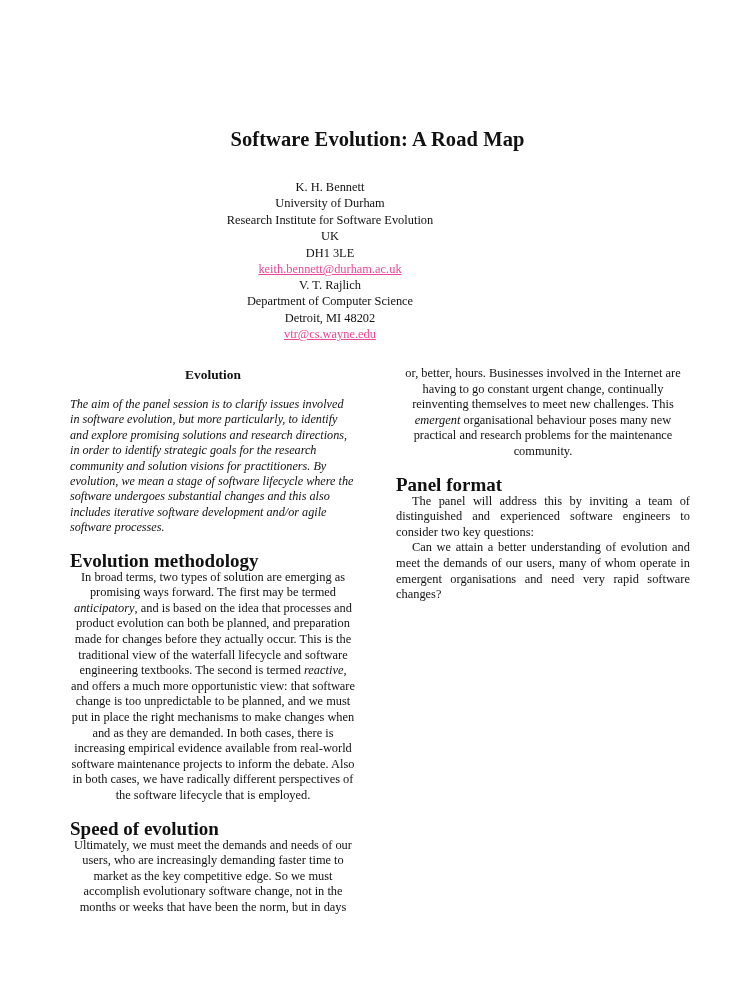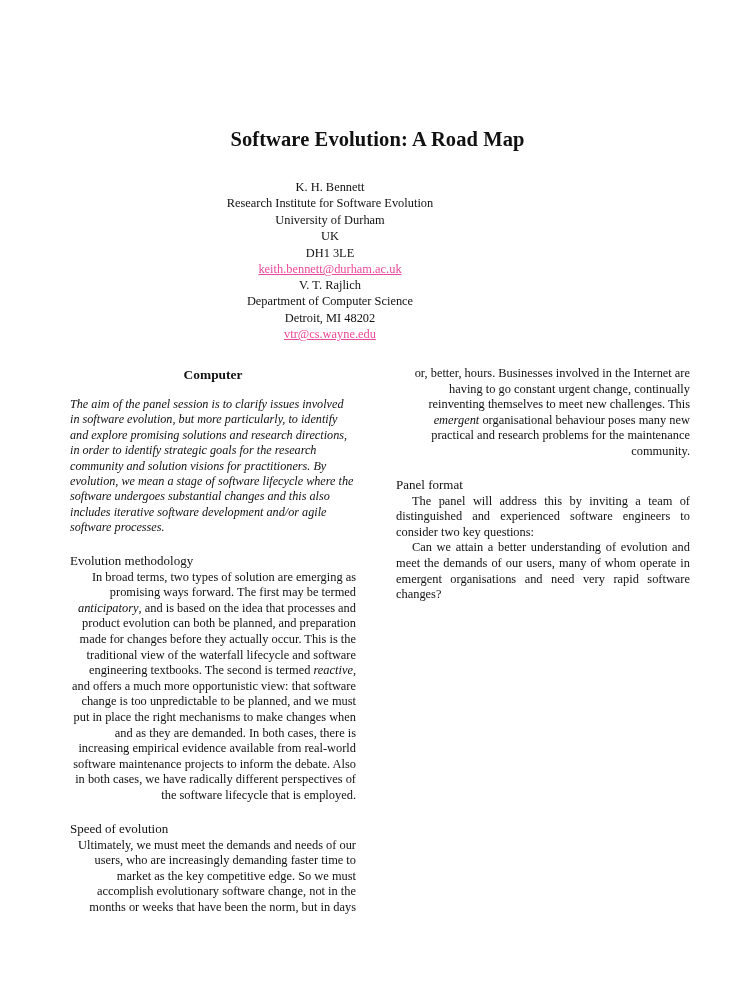--- a/index.html
+++ b/index.html
@@ -53,77 +53,77 @@
   .col {
     position: absolute;
     top: 358px;
     font-size: 12.4px;
     line-height: 15.6px;
   }
   .col-left  { left: 70px;  width: 286px; }
   .col-right { left: 396px; width: 294px; }
 
   .section-heading {
-    font-size: 13px;
-    font-weight: normal;
+    font-size: 19px;
+    font-weight: bold;
     margin: 0 0 1px 0;
     line-height: 17px;
   }
   .abstract-heading {
     font-size: 13.4px;
     font-weight: bold;
     text-align: center;
     margin: 0 0 14px 0;
     line-height: 17px;
   }
   .abstract-text {
     font-style: italic;
     font-size: 12.2px;
     line-height: 15.4px;
     margin: 0;
     text-align: left;
   }
   p.body-text {
     margin: 0;
-    text-align: right;
+    text-align: center;
   }
   p.body-text-justified {
     margin: 0;
     text-align: justify;
     text-indent: 16px;
   }
   .gap-before-heading { margin-top: 16px; }
   em { font-style: italic; }
 </style>
 </head>
 <body>
 
 <div class="page">
 
   <div class="doc-title">Software Evolution: A Road Map</div>
 
   <div class="author-block" id="author-block-1">
     <span class="author-line">K. H. Bennett</span>
+    <span class="author-line">University of Durham</span>
     <span class="author-line">Research Institute for Software Evolution</span>
-    <span class="author-line">University of Durham</span>
     <span class="author-line">UK</span>
     <span class="author-line">DH1 3LE</span>
     <span class="author-line"><a class="email-link" href="#">keith.bennett@durham.ac.uk</a></span>
   </div>
 
   <div class="author-block" id="author-block-2">
     <span class="author-line">V. T. Rajlich</span>
     <span class="author-line">Department of Computer Science</span>
     <span class="author-line">Detroit, MI 48202</span>
     <span class="author-line"><a class="email-link" href="#">vtr@cs.wayne.edu</a></span>
   </div>
 
   <div class="col col-left">
 
-    <div class="abstract-heading">Computer</div>
+    <div class="abstract-heading">Evolution</div>
 
     <p class="abstract-text">The aim of the panel session is to clarify issues involved in software evolution, but more particularly, to identify and explore promising solutions and research directions, in order to identify strategic goals for the research community and solution visions for practitioners. By evolution, we mean a stage of software lifecycle where the software undergoes substantial changes and this also includes iterative software development and/or agile software processes.</p>
 
     <div class="section-heading gap-before-heading">Evolution methodology</div>
 
     <p class="body-text"><span>In broad terms, two types of solution are emerging as promising ways forward. The first may be termed </span><em>anticipatory</em><span>, and is based on the idea that processes and product evolution can both be planned, and preparation made for changes before they actually occur. This is the traditional view of the waterfall lifecycle and software engineering textbooks. The second is termed </span><em>reactive</em><span>, and offers a much more opportunistic view: that software change is too unpredictable to be planned, and we must put in place the right mechanisms to make changes when and as they are demanded.  In both cases, there is increasing empirical evidence available from real-world software maintenance projects to inform the debate. Also in both cases, we have radically different perspectives of the software lifecycle that is employed.</span></p>
 
     <div class="section-heading gap-before-heading">Speed of evolution</div>
 
     <p class="body-text">Ultimately, we must meet the demands and needs of our users, who are increasingly demanding faster time to market as the key competitive edge. So we must accomplish evolutionary software change, not in the months or weeks that have been the norm, but in days</p>

